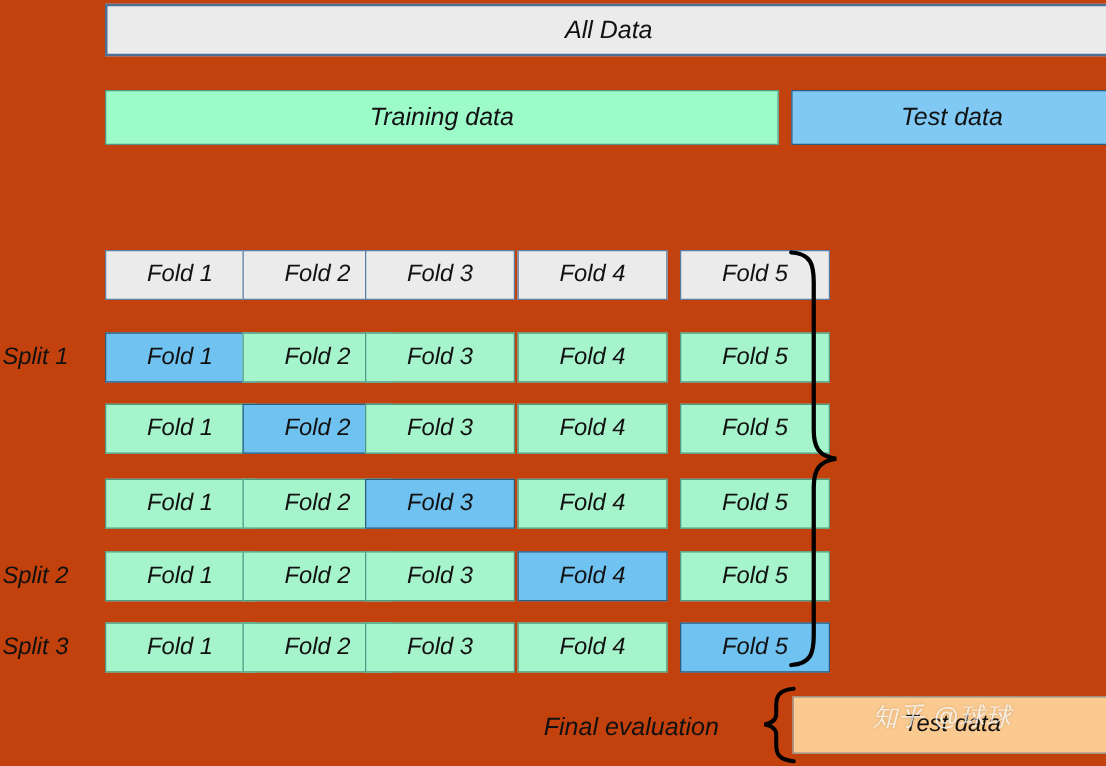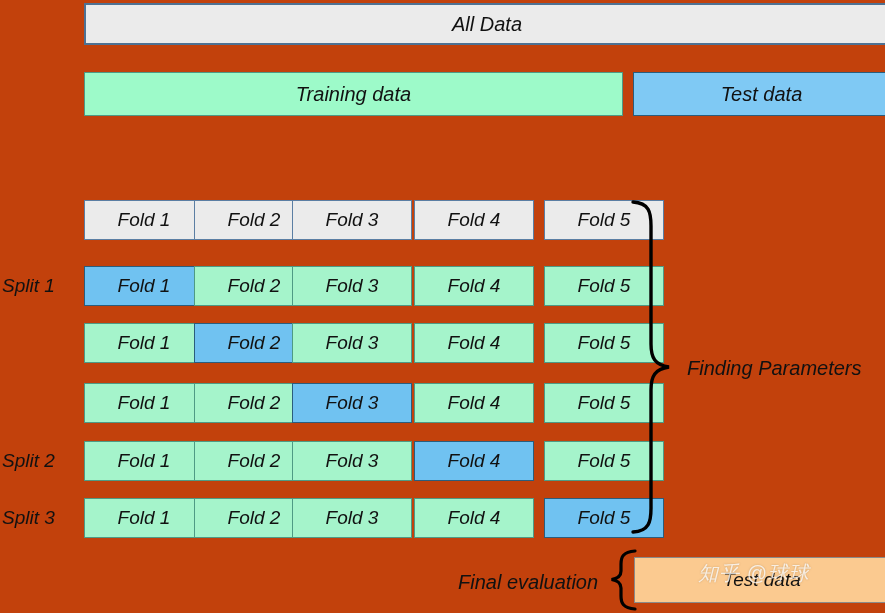--- a/index.html
+++ b/index.html
@@ -21,21 +21,21 @@
   .blue {background:#70c2f1;border:1.5px solid #2a5d7d;}
 
   .c0{left:84px}.c1{left:194px}.c2{left:292px}.c3{left:414px}.c4{left:544px}
   .r-h{top:200px}.r-0{top:266px}.r-1{top:323px}.r-2{top:383px}.r-3{top:441px}.r-4{top:498px}
 
   .split-label{position:absolute;left:2px;width:62px;height:40px;line-height:40px;
     font-size:19px;text-align:left;}
 
   .txt{position:absolute;font-size:20px;white-space:nowrap;}
   .txt-params{left:687px;top:357px;}
-  .txt-final{left:458px;top:571px;}
+  .txt-final{left:435px;top:571px;}
 
   .watermark{position:absolute;left:698px;top:560px;font-size:20px;letter-spacing:1px;
     color:rgba(255,255,255,0.78);text-shadow:0 0 2px rgba(110,80,40,0.35);z-index:5;white-space:nowrap;}
 
   svg.braces{position:absolute;left:0;top:0;pointer-events:none;}
 </style>
 </head>
 <body>
 
 <div class="canvas">
@@ -88,21 +88,20 @@
   <div class="cell green c1 r-4">Fold 2</div>
   <div class="cell green c2 r-4">Fold 3</div>
   <div class="cell green c3 r-4">Fold 4</div>
   <div class="cell blue  c4 r-4">Fold 5</div>
 
   <svg class="braces" width="885" height="613" viewBox="0 0 885 613">
     <path d="M 633 202 C 649 203 651 212 651 226 L 651 344 C 651 358 655 365 669 367 C 655 369 651 376 651 390 L 651 508 C 651 522 649 531 633 532" fill="none" stroke="#000" stroke-width="3.4" stroke-linecap="round"></path>
     <path d="M 635 551 C 623 552 621 557 621 564 L 621 571 C 621 576 618 578.5 611.5 579.5 C 618 580.5 621 583 621 588 L 621 596 C 621 603 623 608 635 609" fill="none" stroke="#000" stroke-width="3.2" stroke-linecap="round"></path>
   </svg>
 
-  <div class="txt txt-params">Finding Parameters</div>
   <div class="txt txt-final">Final evaluation</div>
 
   <div class="bar bar-finaltest">
     <span>Test data</span>
   </div>
   <div class="watermark">知乎 @球球</div>
 
 </div>
 
 </body></html>

